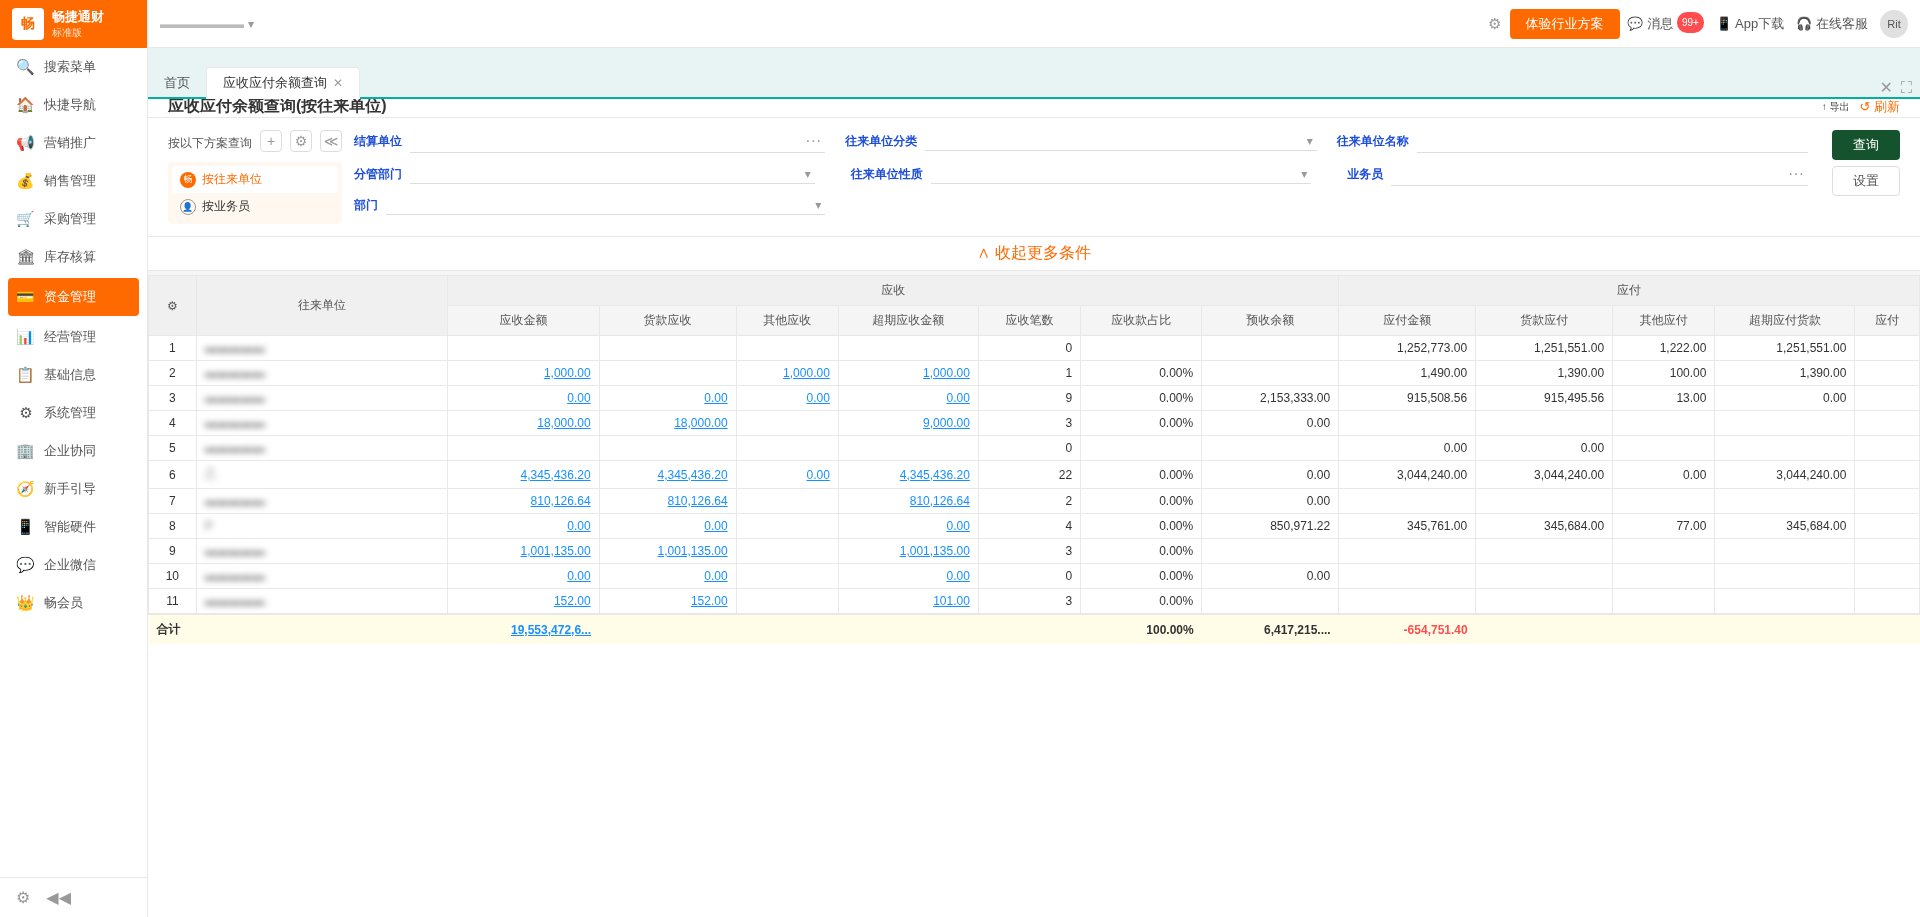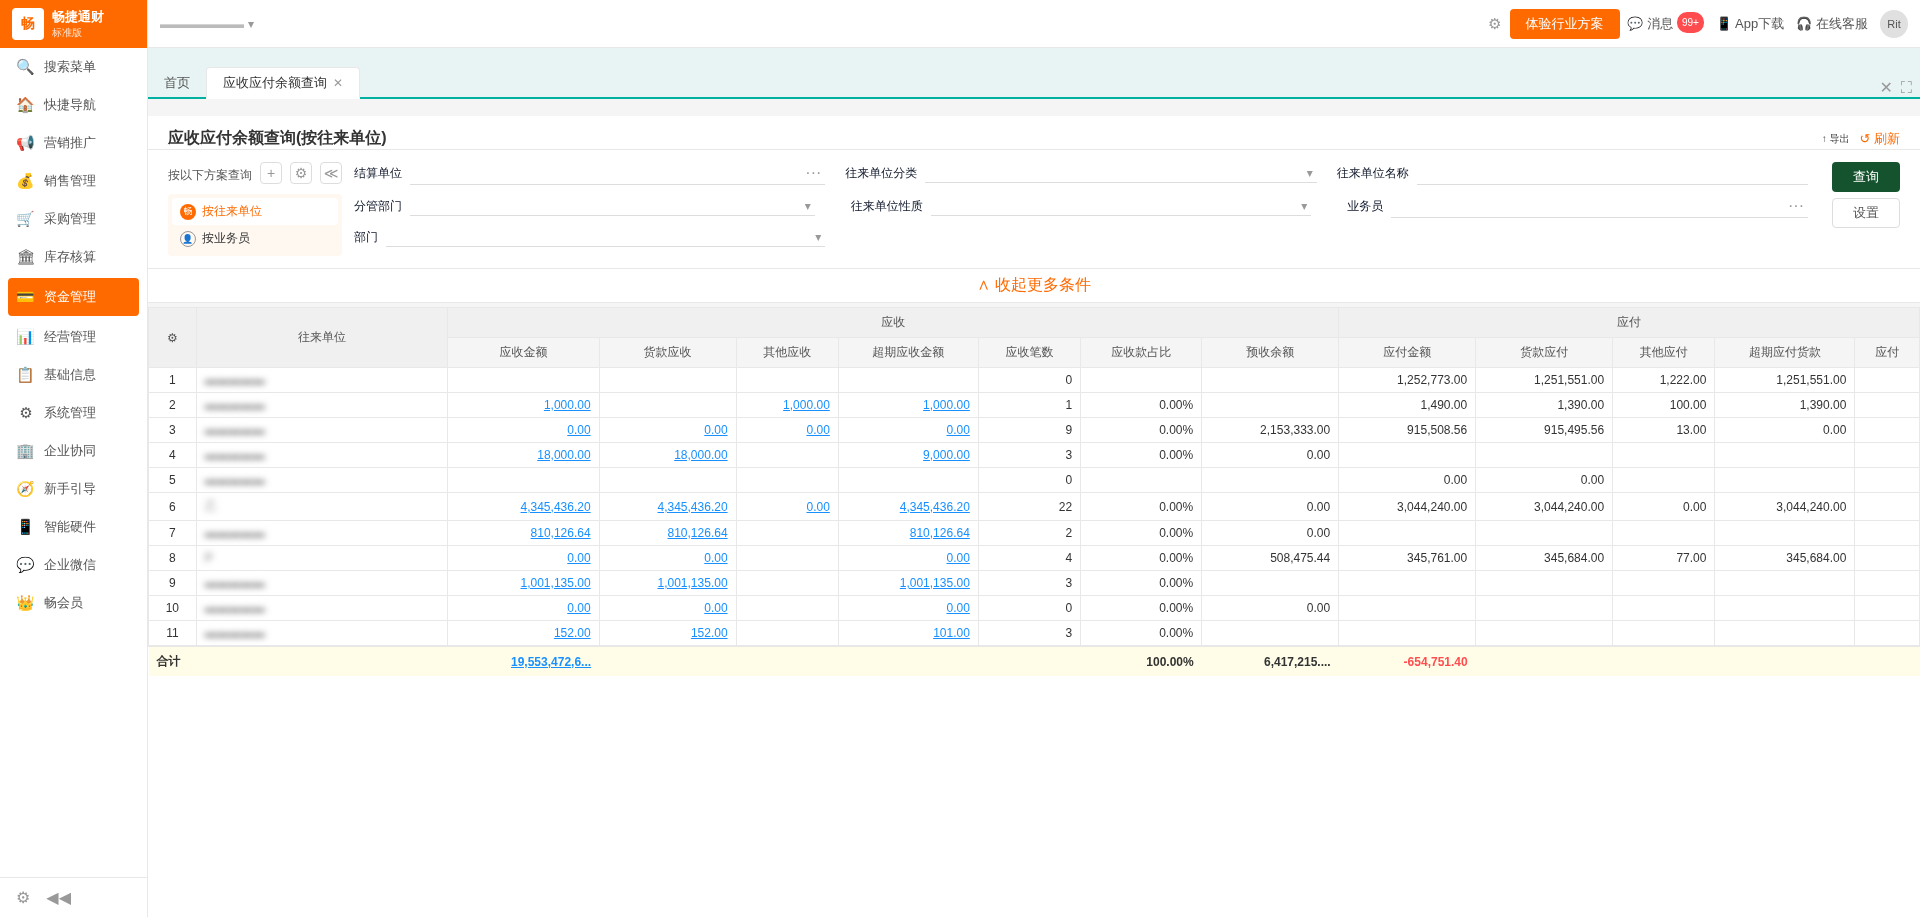--- a/index.html
+++ b/index.html
@@ -74,37 +74,36 @@
     
     .main-content {
       position: fixed; left: 148px; top: 84px; right: 0; bottom: 0;
       background: #f5f5f5; overflow: hidden; display: flex; flex-direction: column;
     }
 
     
     .page-header {
       background: #fff; padding: 12px 20px 0; display: flex; align-items: center; justify-content: space-between;
       border-bottom: 1px solid #e8e8e8;
-      margin-top: 32px;
     }
     .page-title { font-size: 16px; font-weight: bold; color: #333; }
     .page-header-actions { display: flex; gap: 10px; align-items: center; }
     .btn-export { color: #404040; font-size: 10px; cursor: pointer; }
     .btn-refresh { color: #ff6a00; font-size: 13px; cursor: pointer; }
 
     
     .filter-area {
       background: #fff; padding: 12px 20px;
       border-bottom: 1px solid #e8e8e8;
     }
     .filter-top { display: flex; align-items: flex-end; gap: 8px; margin-bottom: 10px; }
     .filter-label { font-size: 12px; color: #555; }
     .filter-add-btn { width: 22px; height: 22px; border: 1px solid #ddd; border-radius: 4px; display: flex; align-items: center; justify-content: center; cursor: pointer; color: #999; font-size: 14px; }
     .filter-row { display: flex; align-items: center; gap: 8px; }
-    .filter-item-label { font-size: 12px; color: #0f172a; white-space: nowrap; }
+    .filter-item-label { font-size: 12px; color: #1d4ed8; white-space: nowrap; font-weight: bold; }
     .filter-input {
       flex: 1; border: none; border-bottom: 1px solid #ddd; padding: 4px 0; font-size: 12px;
       outline: none; background: transparent; color: #333;
     }
     .filter-dots { color: #999; font-size: 16px; }
     .collapse-bar {
       text-align: center; padding: 6px; color: #ff6a00; cursor: pointer; font-size: 16px;
       background: #fff; border-bottom: 1px solid #e8e8e8;
     }
 
@@ -521,21 +520,21 @@
           </tr>
           <tr>
             <td class="center-align">8</td>
             <td class="left-align blurred">P</td>
             <td class="cell-link">0.00</td>
             <td class="cell-link">0.00</td>
             <td></td>
             <td class="cell-link">0.00</td>
             <td>4</td>
             <td>0.00%</td>
-            <td>508,475.44</td>
+            <td>850,971.22</td>
             <td>345,761.00</td>
             <td>345,684.00</td>
             <td>77.00</td>
             <td>345,684.00</td>
             <td></td>
           </tr>
           <tr>
             <td class="center-align">9</td>
             <td class="left-align blurred">▬▬▬▬▬</td>
             <td class="cell-link">1,001,135.00</td>

